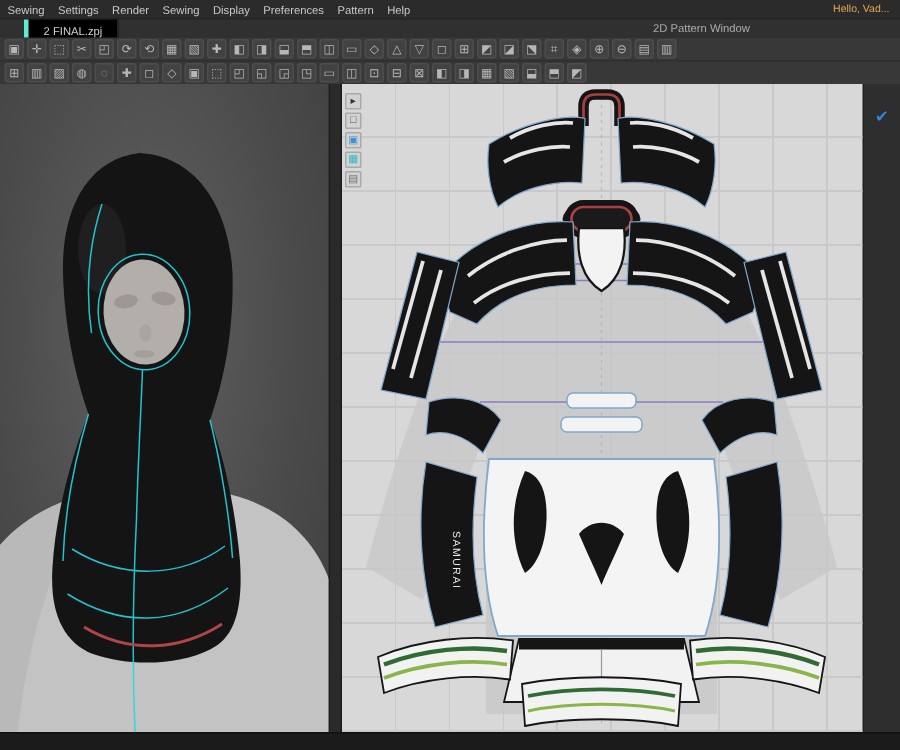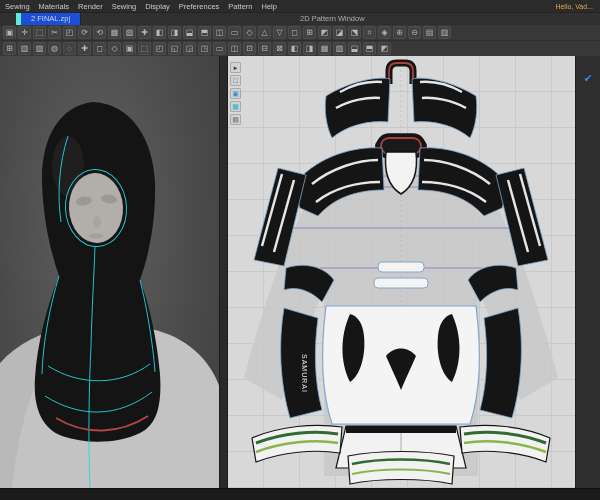--- a/index.html
+++ b/index.html
@@ -7,23 +7,23 @@
     font-family:"Liberation Sans",sans-serif}
   .app{width:600px;height:500px;display:flex;flex-direction:column;background:#262626}
 
   .menubar{height:12px;background:#2b2b2b;display:flex;align-items:center;gap:9px;
     padding:0 5px;font-size:7.5px;color:#c9c9c9;white-space:nowrap}
   .menu-item{cursor:default}
   .greeting{margin-left:auto;color:#e2a94f;font-size:7px;padding-right:2px}
 
   .tabbar{height:12px;background:#303030;border-top:1px solid #242424;position:relative;
     display:flex;align-items:center;font-size:7.5px;color:#b5b5b5}
-  .tab{background:#1d4ed8;height:12px;display:flex;align-items:center;padding:0 10px;
-    margin-left:16px;border-left:5px solid #5eead4;border-right:1px solid #262626;color:#d2d2d2}
-  .window-title{position:absolute;left:300px;width:200px;text-align:left;color:#ababab}
+  .tab{background:#000000;height:12px;display:flex;align-items:flex-end;padding:0 10px;
+    margin-left:16px;border-left:3px solid #5eead4;border-right:1px solid #262626;color:#d2d2d2}
+  .window-title{position:absolute;left:300px;width:200px;text-align:right;color:#ababab}
 
   .toolbar{height:16px;background:#383838;border-top:1px solid #2e2e2e;display:flex;
     align-items:center;gap:2px;padding:0 3px;overflow:hidden}
   .ticon{width:13px;height:13px;flex:0 0 13px;background:#424242;border:1px solid #4d4d4d;
     border-radius:2px;color:#b7b7b7;font-size:8px;line-height:11px;text-align:center;cursor:pointer}
 
   .viewports{height:432px;display:flex}
   .vp3d{width:219px;position:relative;flex:0 0 219px;
     background:radial-gradient(ellipse at 45% 38%, #616161 0%, #4a4a4a 60%, #3e3e3e 100%)}
   .vdivider{width:9px;flex:0 0 9px;background:#2a2a2a;
@@ -39,21 +39,21 @@
   .bottom-bar{height:12px;background:#1b1b1b;border-top:1px solid #101010}
   svg{display:block;position:absolute;left:0;top:0}
 </style>
 </head>
 <body>
 
 <div class="app">
 
   <div class="menubar">
       <span class="menu-item">Sewing</span>
-      <span class="menu-item">Materials</span>
+      <span class="menu-item">Settings</span>
       <span class="menu-item">Render</span>
       <span class="menu-item">Sewing</span>
       <span class="menu-item">Display</span>
       <span class="menu-item">Preferences</span>
       <span class="menu-item">Pattern</span>
       <span class="menu-item">Help</span>
       <span class="greeting">Hello, Vad...</span>
     </div>
 
   <div class="tabbar">

